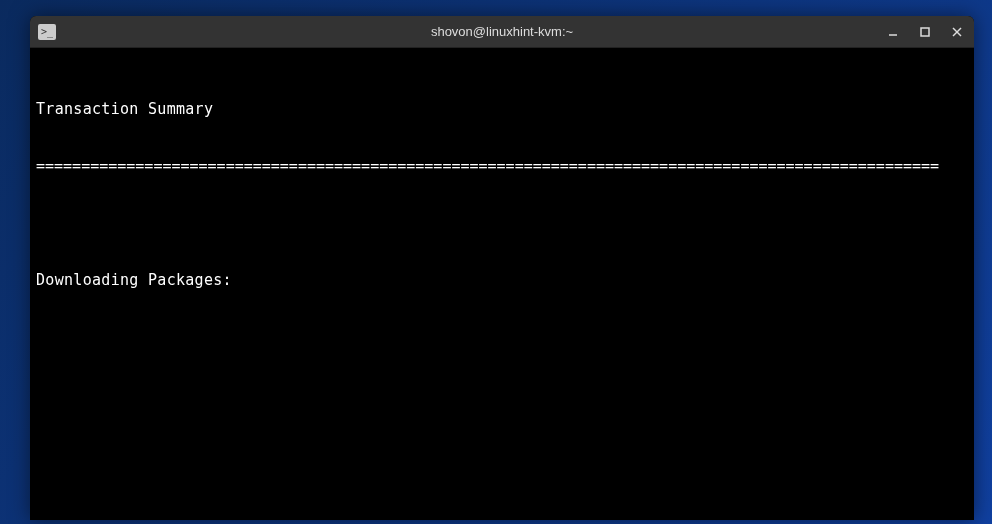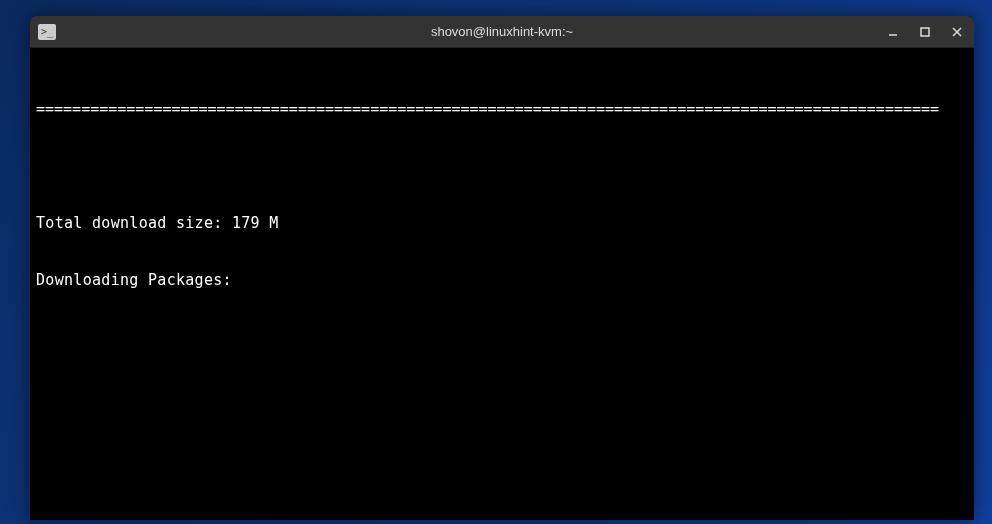--- a/index.html
+++ b/index.html
@@ -118,20 +118,20 @@
       </div>
       <div class="win-btn">
         <svg viewBox="0 0 12 12">
             <line x1="2" y1="2" x2="10" y2="10" stroke="#ddd" stroke-width="1.5"></line>
             <line x1="10" y1="2" x2="2" y2="10" stroke="#ddd" stroke-width="1.5"></line>
           </svg>
       </div>
     </div>
   </div>
   <div class="terminal-body">
+    <div class="term-line">Transaction Summary</div>
     <div class="term-line divider-line">====================================================================================================</div>
     <div class="term-line">&nbsp;</div>
-    <div class="term-line">Total download size: 179 M</div>
     <div class="term-line">Downloading Packages:</div>
     
     
   </div>
 </div>
 
 </body></html>

